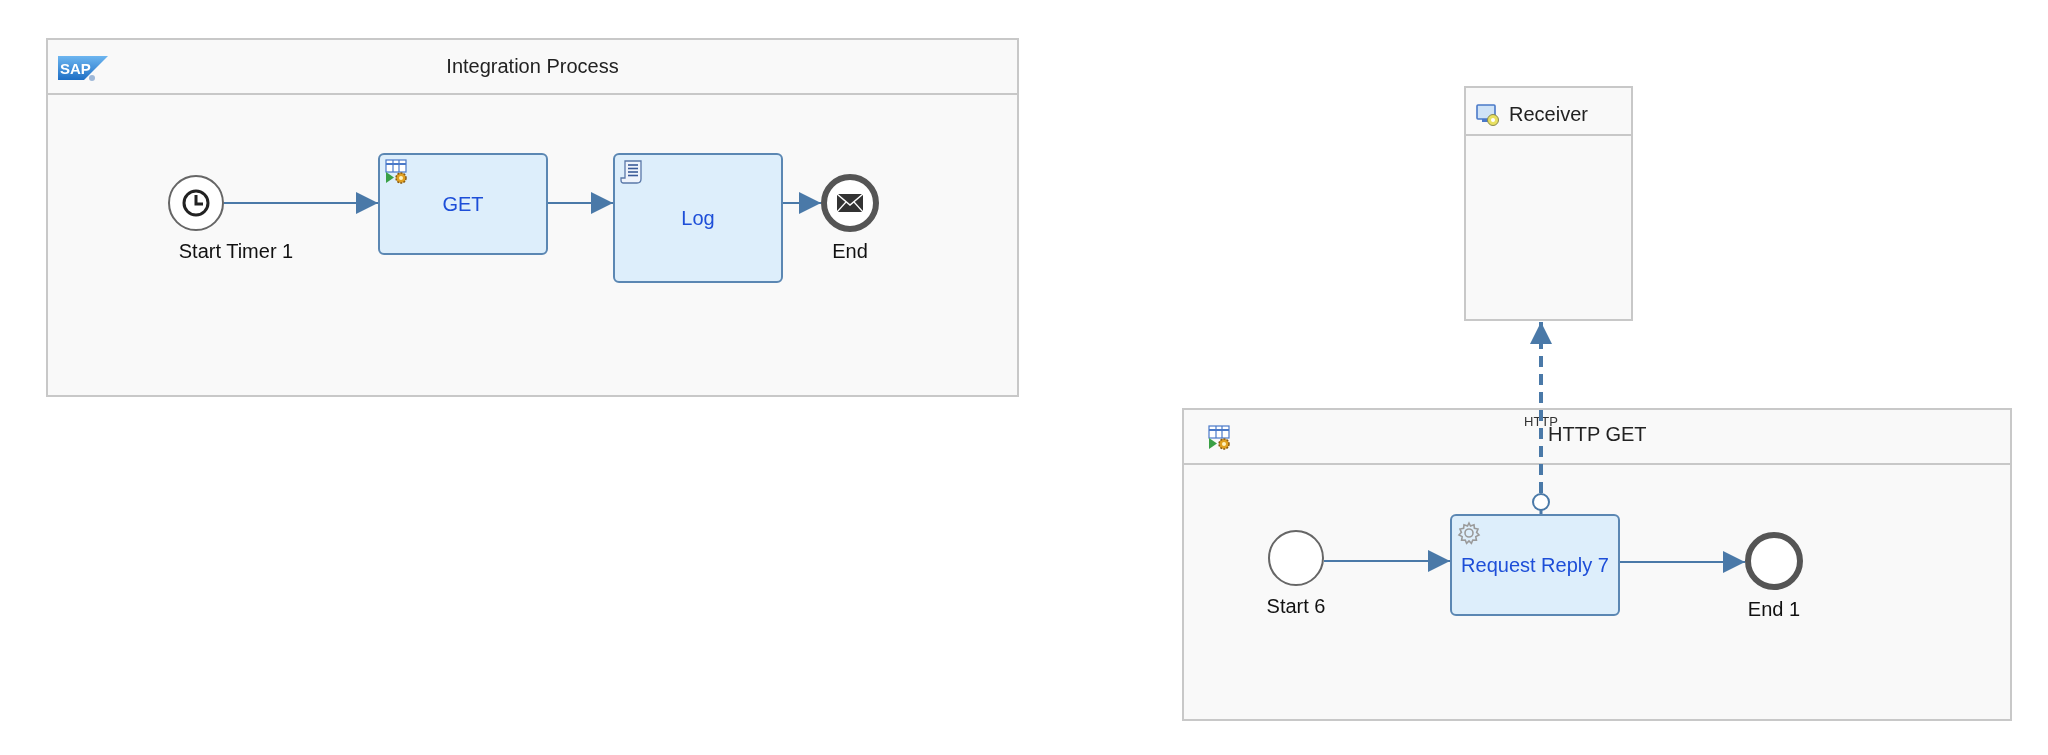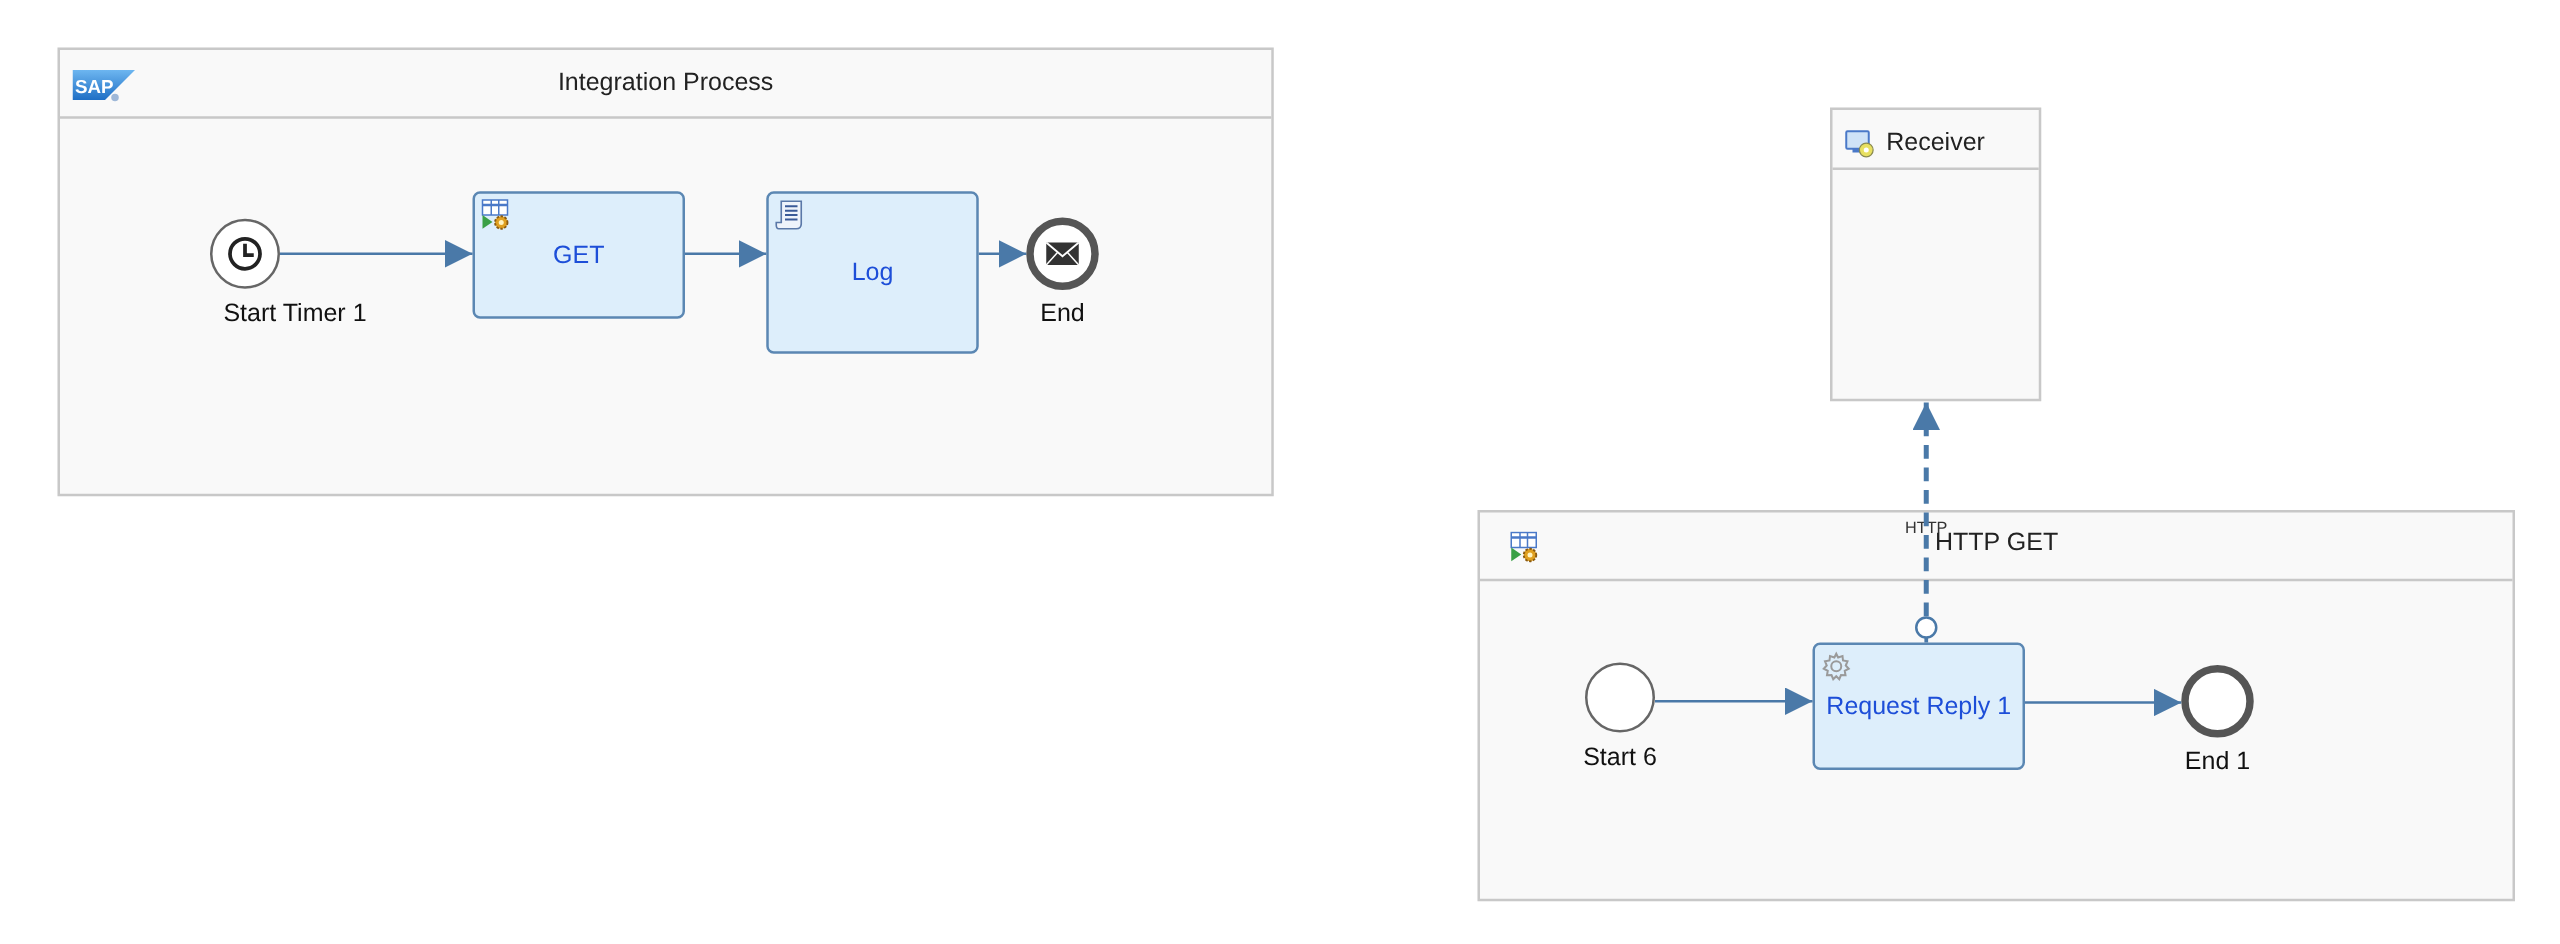--- a/index.html
+++ b/index.html
@@ -113,21 +113,21 @@
 <div class="event" style="left:1268px; top:530px; width:56px; height:56px; border:2px solid #666;"></div>
 <div class="event-label" style="left:1296px; top:595px;">Start 6</div>
 
 <div class="task" style="left:1450px; top:514px; width:170px; height:102px;">
   <svg class="task-icon" viewBox="0 0 26 26">
     <g fill="none" stroke="#9a9a9a" stroke-width="1.6">
       <circle cx="13" cy="13" r="4"></circle>
       <path d="M13 3 L14.5 6 L18 4.8 L18.4 8.4 L22 9 L20.6 12.4 L23 15 L19.8 16.6 L20.4 20.2 L16.8 20 L15.4 23.4 L13 21 L10.6 23.4 L9.2 20 L5.6 20.2 L6.2 16.6 L3 15 L5.4 12.4 L4 9 L7.6 8.4 L8 4.8 L11.5 6 Z"></path>
     </g>
   </svg>
-  <span class="task-label">Request Reply 1</span>
+  <span class="task-label">Request Reply 7</span>
 </div>
 
 <div class="event" style="left:1745px; top:532px; width:58px; height:58px; border:6px solid #555;"></div>
 <div class="event-label" style="left:1774px; top:598px;">End 1</div>
 
 <div class="conn-label" style="left:1524px; top:414px;">HTTP</div>
 
 <svg class="overlay" width="2048" height="755" viewBox="0 0 2048 755">
   <defs>
     <marker id="arr" viewBox="0 0 10 10" refX="10" refY="5" markerWidth="10" markerHeight="10" markerUnits="userSpaceOnUse" orient="auto">

